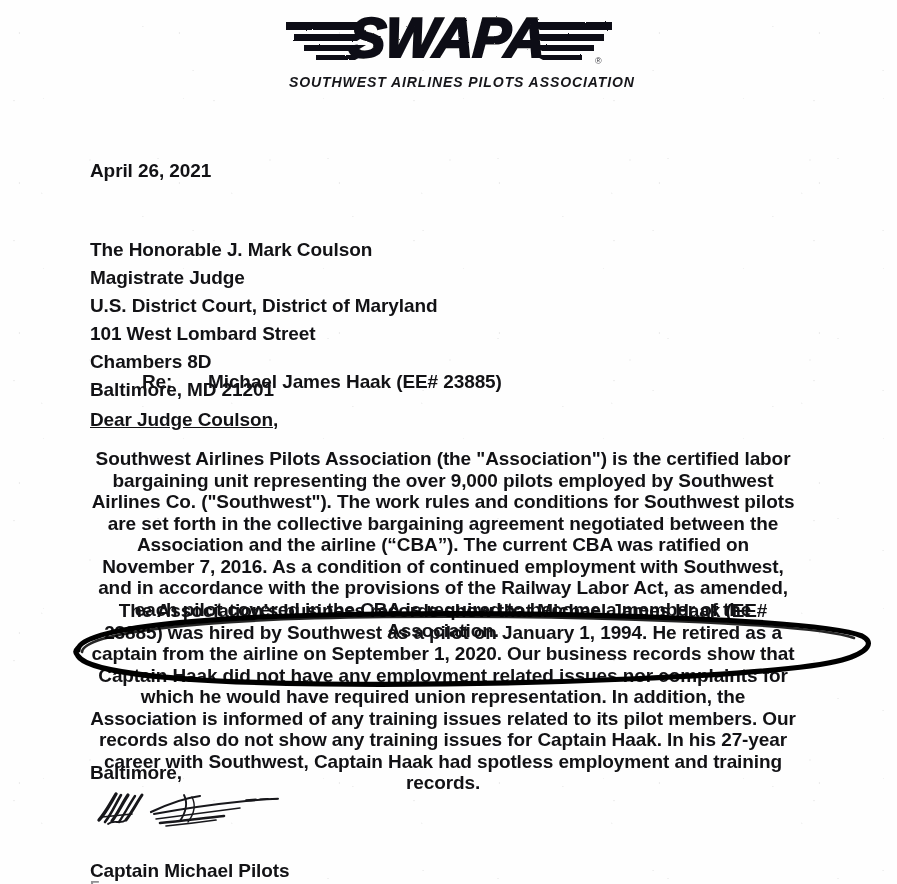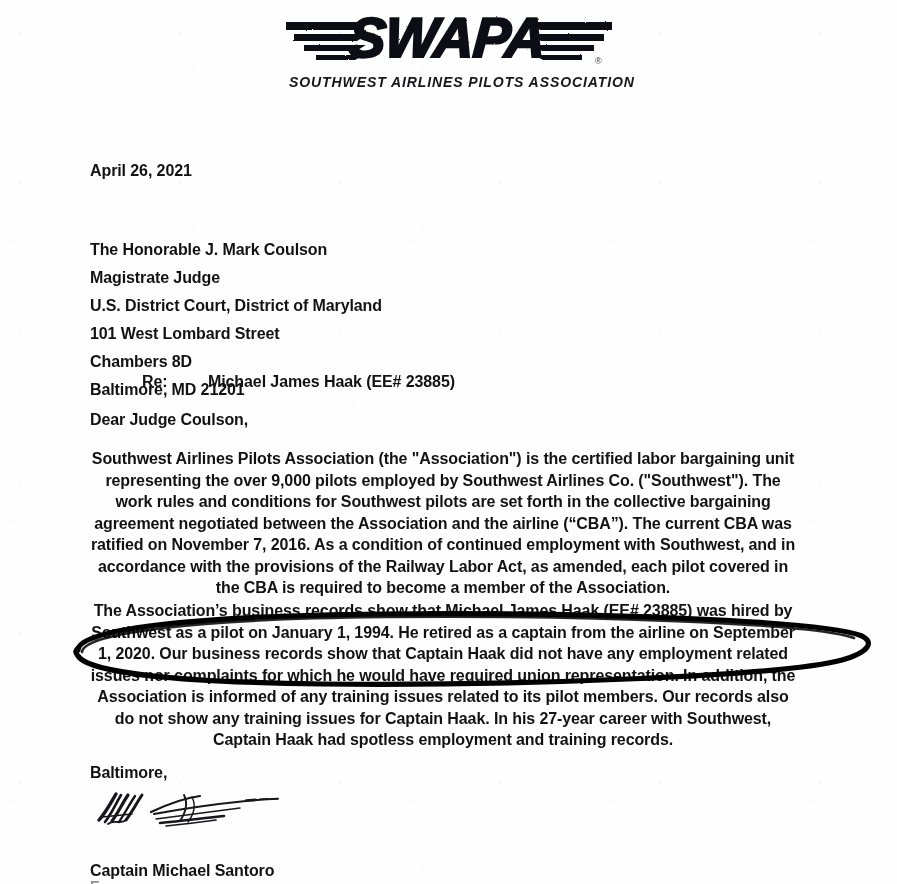--- a/index.html
+++ b/index.html
@@ -63,21 +63,21 @@
   .content {
     position: absolute;
     left: 90px;
     top: 0;
     width: 720px;
     color: #121215;
   }
   .doc-text {
     font-family: "Liberation Sans", sans-serif;
     font-weight: bold;
-    font-size: 16px;
+    font-size: 19px;
     line-height: 21.5px;
     color: #121215;
     letter-spacing: -0.1px;
   }
   .date-line {
     position: absolute;
     left: 0;
     top: 160px;
   }
   .recipient {
@@ -90,20 +90,21 @@
   .re-line {
     position: absolute;
     left: 52px;
     top: 371px;
   }
   .re-label { display: inline-block; width: 66px; }
   .salutation {
     position: absolute;
     left: 0;
     top: 409px;
+    text-decoration: underline;
   }
   .para {
     position: absolute;
     left: 0;
     width: 706px;
     text-align: center;
   }
   .para-1 { top: 448px; }
   .para-2 { top: 600px; }
   .closing {
@@ -209,21 +210,21 @@
 
     <div class="doc-text salutation">Dear Judge Coulson,</div>
 
     <div class="doc-text para para-1">Southwest Airlines Pilots Association (the "Association") is the certified labor bargaining unit representing the over 9,000 pilots employed by Southwest Airlines Co. ("Southwest").  The work rules and conditions for Southwest pilots are set forth in the collective bargaining agreement negotiated between the Association and the airline (“CBA”).  The current CBA was ratified on November 7, 2016.  As a condition of continued employment with Southwest, and in accordance with the provisions of the Railway Labor Act, as amended, each pilot covered in the CBA is required to become a member of the Association.</div>
 
     <div class="doc-text para para-2">The Association’s business records show that Michael James Haak (EE# 23885) was hired by Southwest as a pilot on January 1, 1994.  He retired as a captain from the airline on September 1, 2020.  Our business records show that Captain Haak did not have any employment related issues nor complaints for which he would have required union representation.  In addition, the Association is informed of any training issues related to its pilot members.  Our records also do not show any training issues for Captain Haak.  In his 27-year career with Southwest, Captain Haak had spotless employment and training records.</div>
 
     <div class="doc-text closing">Baltimore,</div>
 
     <div class="doc-text sig-block">
-      <span>Captain Michael Santoro</span><br>
+      <span>Captain Michael Pilots</span><br>
       
     </div>
 
     <div class="sig-cut">E</div>
   </div>
 
   <div class="signature">
     <svg width="210" height="48" viewBox="0 0 210 48" aria-hidden="true">
       <g fill="none" stroke="#17171b" stroke-linecap="round" stroke-linejoin="round">
 

